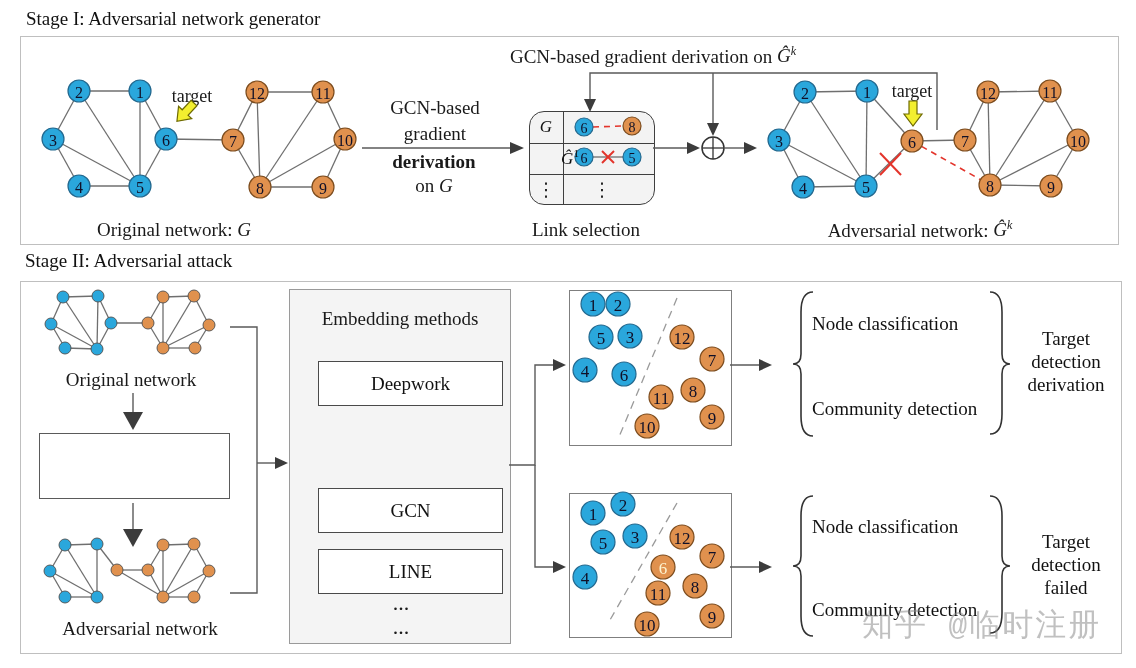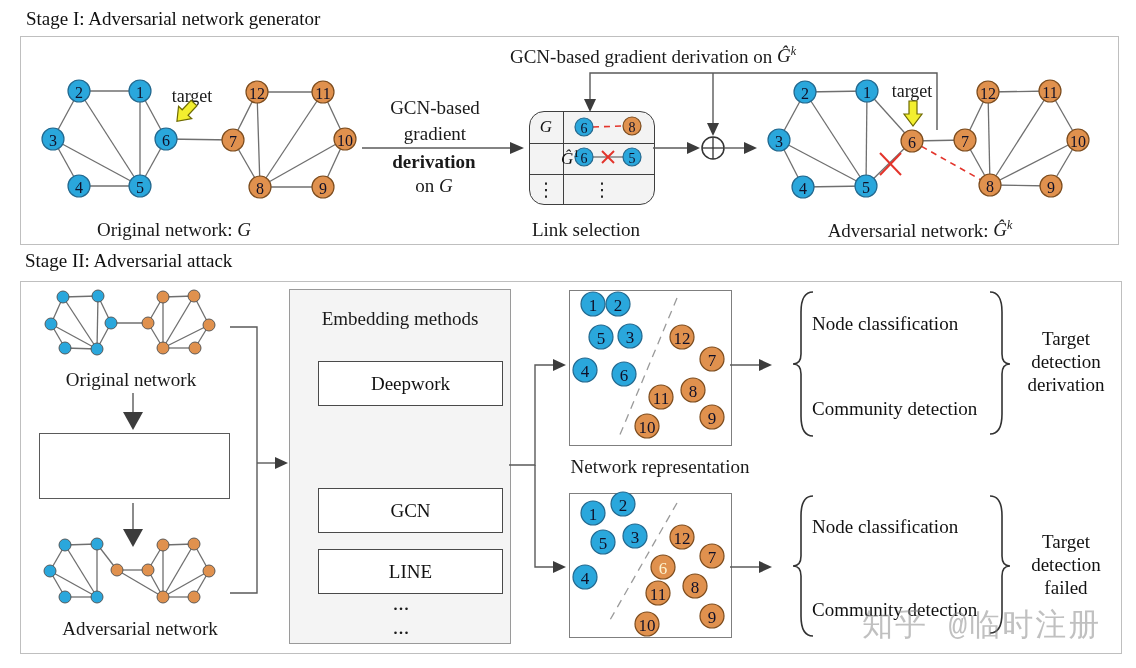--- a/index.html
+++ b/index.html
@@ -105,21 +105,20 @@
     <div class="lbl" style="left:110px;top:29px;position:absolute;transform:translate(-50%,-50%);">Embedding methods</div>
     <div class="mbox" style="top:71px;">Deepwork</div>
     <div class="mbox" style="top:198px;">GCN</div>
     <div class="mbox" style="top:259px;">LINE</div>
     <div class="lbl" style="left:111px;top:313px;position:absolute;transform:translate(-50%,-50%);font-size:22px;">...</div>
     <div class="lbl" style="left:111px;top:337px;position:absolute;transform:translate(-50%,-50%);font-size:22px;">...</div>
   </div>
 
   <div class="repbox" style="left:569px;top:290px;width:161px;height:154px;"></div>
   <div class="repbox" style="left:569px;top:493px;width:161px;height:143px;"></div>
-  <div class="lbl" style="left:660px;top:467px;">Network representation</div>
 
   <div class="item-lbl" style="left:812px;top:324px;">Node classification</div>
   <div class="item-lbl" style="left:812px;top:409px;">Community detection</div>
   <div class="result" style="left:1066px;top:327px;">
     <div>Target</div>
     <div>detection</div>
     <div>derivation</div>
   </div>
 
   <div class="item-lbl" style="left:812px;top:527px;">Node classification</div>

